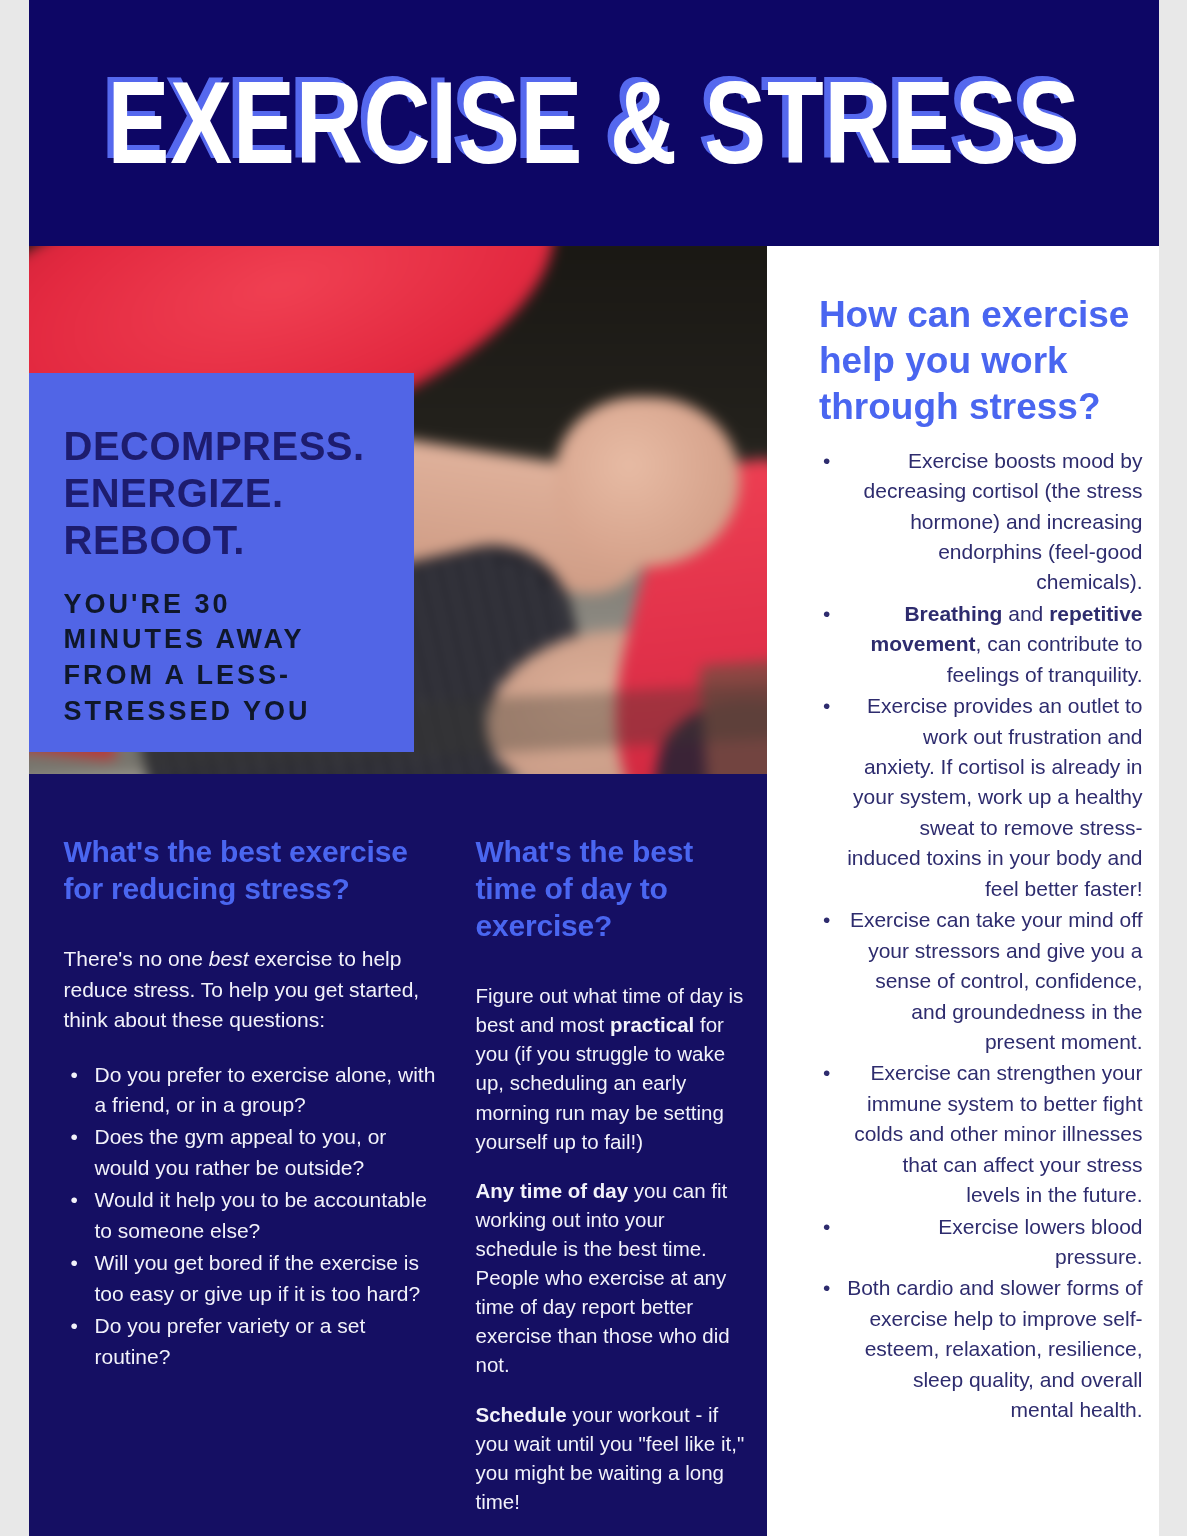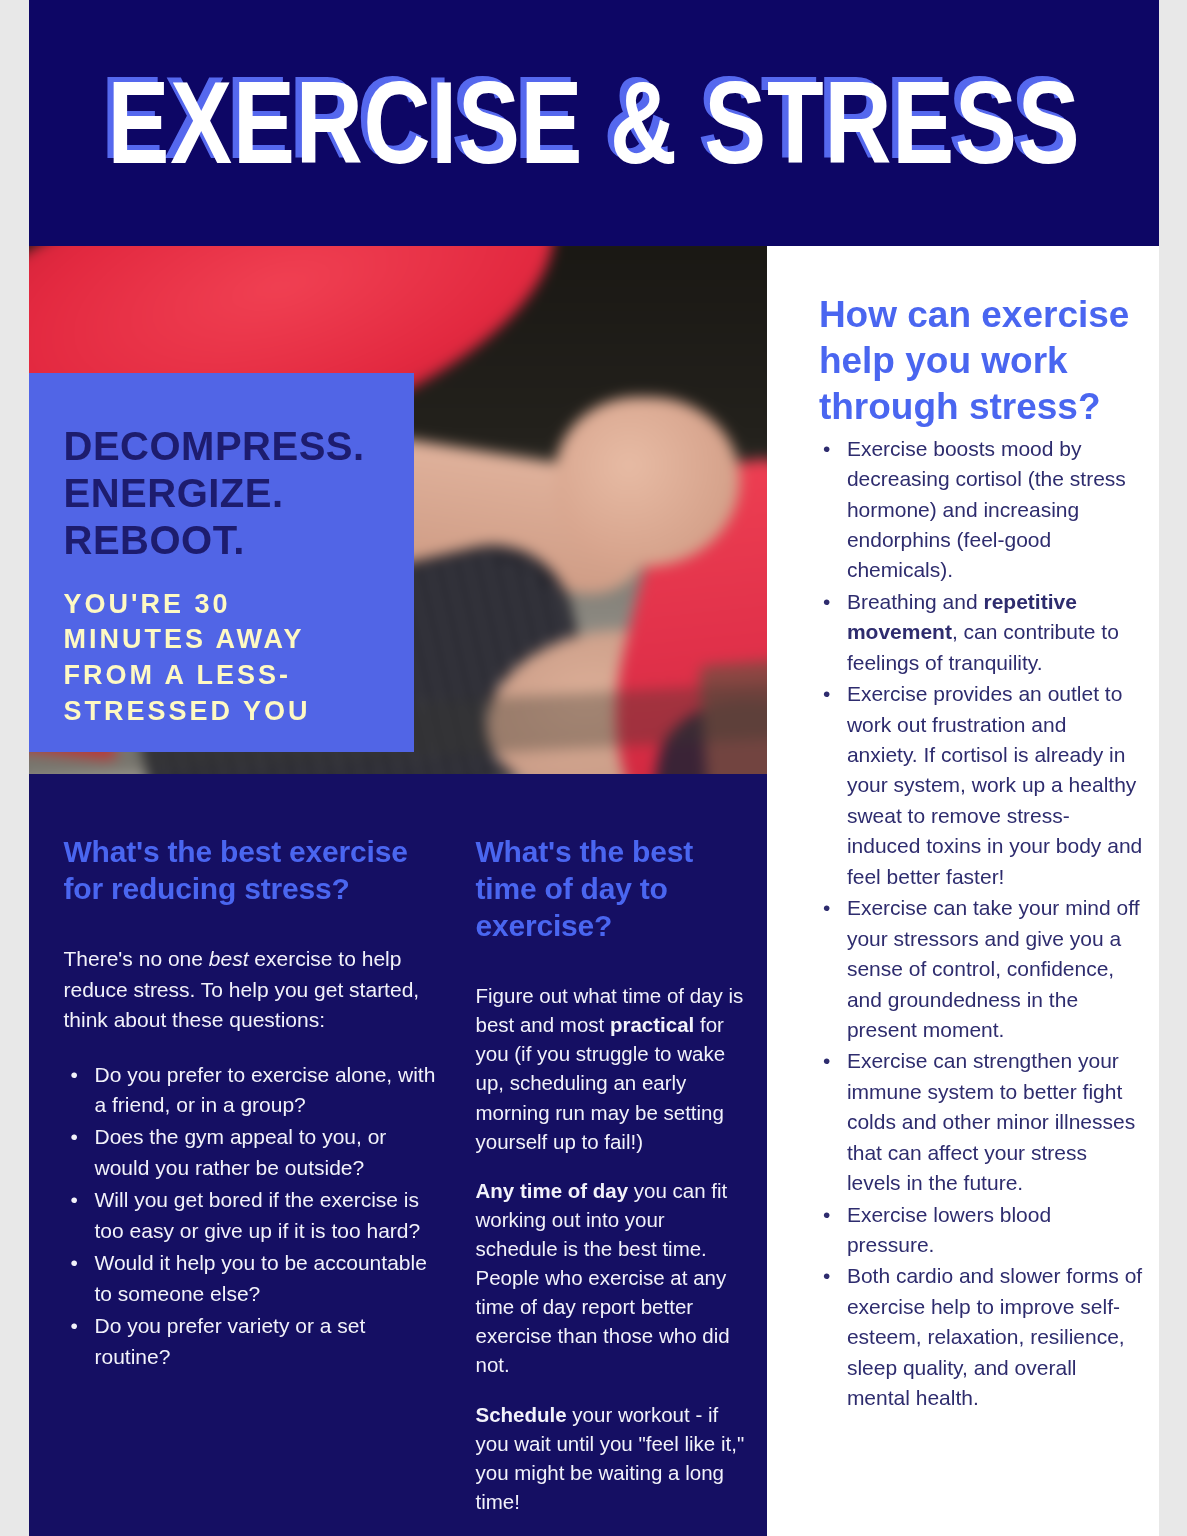--- a/index.html
+++ b/index.html
@@ -75,39 +75,39 @@
     background:rgba(58,56,50,.35);transform:rotate(-3deg);}
   .p-lace{position:absolute;left:-8px;top:505px;width:110px;height:17px;
     background:#c23131;border-radius:10px;transform:rotate(6deg);}
   
   .hero-card{
     position:absolute;left:0;top:127px;width:385px;height:379px;z-index:5;
     background:var(--panel-blue);padding:50px 38px 0 35px;
   }
   .hero-headline{color:var(--panel-headline-navy);font-size:40px;font-weight:800;
     line-height:1.18;letter-spacing:.5px;}
-  .hero-sub{color:#fef9c3;font-size:27px;font-weight:700;letter-spacing:3px;
+  .hero-sub{color:#0f172a;font-size:27px;font-weight:700;letter-spacing:3px;
     line-height:1.33;margin-top:22px;}
   
   .bottom{flex:1;background:var(--bottom-bg);padding:60px 20px 0 35px;
     display:flex;gap:32px;color:#f2f2fa;}
   .bottom .col-exercise{width:380px;flex:none;}
   .bottom .col-time{flex:1;max-width:330px;}
   .section-heading{color:var(--heading-blue);font-size:30px;font-weight:800;
     line-height:1.23;letter-spacing:-.2px;margin-bottom:36px;}
   .bottom p,.bottom li{font-size:21px;line-height:1.45;font-weight:400;}
   .col-time p{font-size:20.5px;line-height:1.42;margin-bottom:20px;}
   .blist{list-style:none;margin-top:24px;}
   .blist li{position:relative;padding-left:31px;margin-bottom:2px;}
   .blist li::before{content:"\2022";position:absolute;left:7px;top:0;}
   
   .right-col{width:409px;background:#ffffff;padding:46px 16px 0 52px;}
   .right-heading{color:var(--heading-blue);font-size:37px;font-weight:800;
     line-height:1.24;}
-  .right-col .blist{margin-top:4px;color:var(--body-navy);}
+  .right-col .blist{margin-top:16px;color:var(--body-navy);text-align:right;}
   .right-col .blist li{font-size:21px;line-height:1.45;padding-left:28px;margin-bottom:1px;}
   .right-col .blist li::before{left:4px;}
 </style>
 </head>
 <body>
 
 <div class="poster">
 
   <header class="masthead">
     <h1 class="poster-title">EXERCISE &amp; STRESS</h1>
@@ -147,41 +147,41 @@
       </figure>
 
       <section class="bottom">
 
         <div class="col-exercise">
           <h2 class="section-heading">What's the best exercise for reducing stress?</h2>
           <p><span>There's no one </span><span style="font-style: italic;">best</span><span> exercise to help reduce stress. To help you get started, think about these questions:</span></p>
           <ul class="blist">
             <li><span>Do you prefer to exercise alone, with a friend, or in a group?</span></li>
             <li><span>Does the gym appeal to you, or would you rather be outside?</span></li>
+            <li><span>Would it help you to be accountable to someone else?</span></li>
             <li><span>Will you get bored if the exercise is too easy or give up if it is too hard?</span></li>
-            <li><span>Would it help you to be accountable to someone else?</span></li>
             <li><span>Do you prefer variety or a set routine?</span></li>
           </ul>
         </div>
 
         <div class="col-time">
           <h2 class="section-heading">What's the best time of day to exercise?</h2>
           <p><span>Figure out what time of day is best and most </span><span style="font-weight: 700;">practical</span><span> for you (if you struggle to wake up, scheduling an early morning run may be setting yourself up to fail!)</span></p>
           <p><span style="font-weight: 700;">Any time of day</span><span> you can fit working out into your schedule is the best time. People who exercise at any time of day report better exercise than those who did not.</span></p>
           <p><span style="font-weight: 700; margin-top: 34px;">Schedule</span><span> your workout - if you wait until you "feel like it," you might be waiting a long time!</span></p>
         </div>
 
       </section>
     </div>
 
     <aside class="right-col">
       <h2 class="right-heading">How can exercise help you work through stress?</h2>
       <ul class="blist">
         <li><span>Exercise boosts mood by decreasing cortisol (the stress hormone) and increasing endorphins (feel-good chemicals).</span></li>
-        <li><span style="font-weight: 400;">Breathing</span><span> and </span><span style="font-weight: 700;">repetitive movement</span><span>, can contribute to feelings of tranquility.</span></li>
+        <li><span style="font-weight: 700;">Breathing</span><span> and </span><span style="font-weight: 700;">repetitive movement</span><span>, can contribute to feelings of tranquility.</span></li>
         <li><span>Exercise provides an outlet to work out frustration and anxiety. If cortisol is already in your system, work up a healthy sweat to remove stress-induced toxins in your body and feel better faster!</span></li>
         <li><span>Exercise can take your mind off your stressors and give you a sense of control, confidence, and groundedness in the present moment.</span></li>
         <li><span>Exercise can strengthen your immune system to better fight colds and other minor illnesses that can affect your stress levels in the future.</span></li>
         <li><span>Exercise lowers blood pressure.</span></li>
         <li><span>Both cardio and slower forms of exercise help to improve self-esteem, relaxation, resilience, sleep quality, and overall mental health.</span></li>
       </ul>
     </aside>
 
   </div>
 </div>

